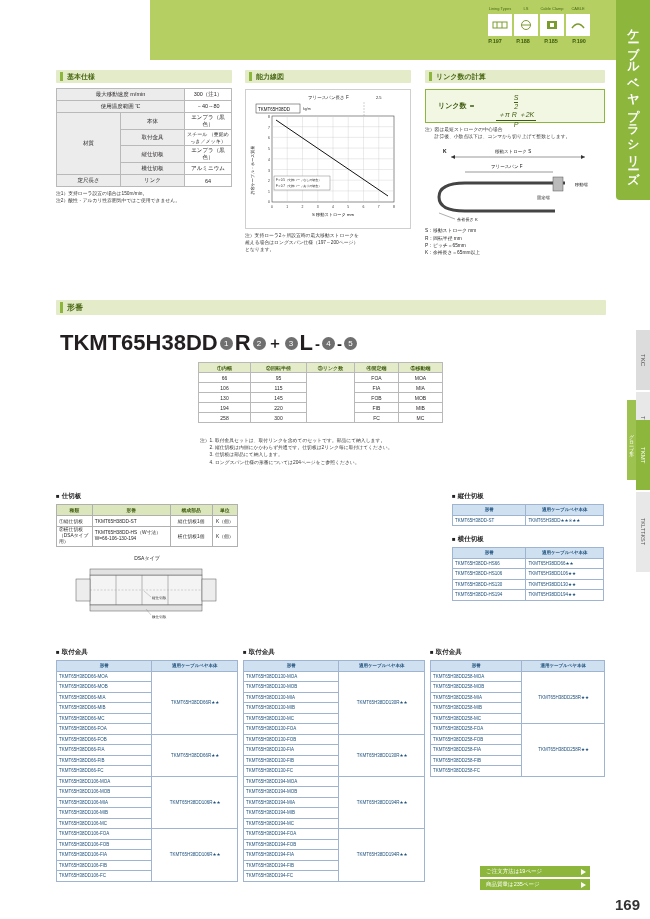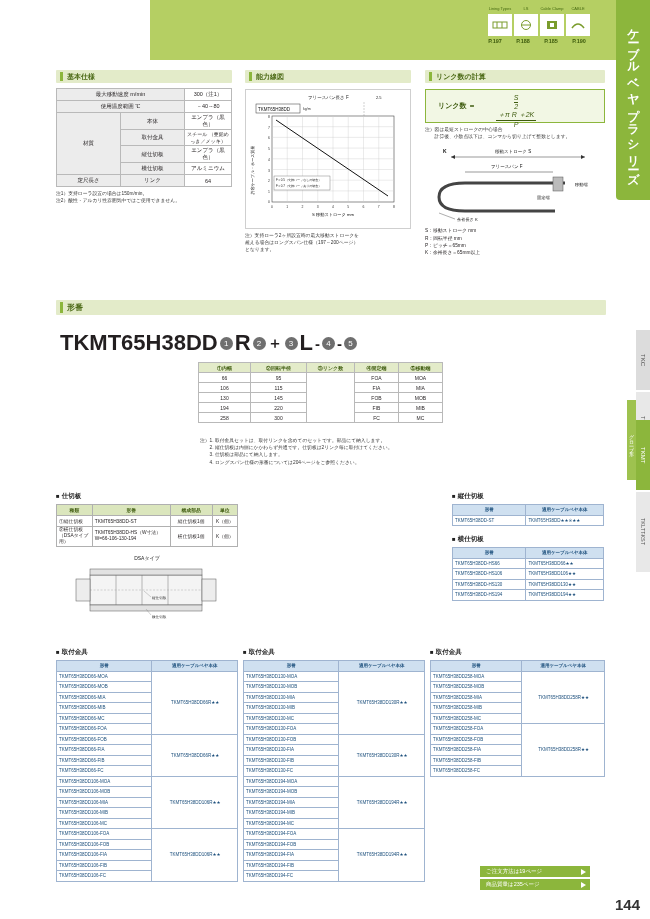--- a/index.html
+++ b/index.html
@@ -706,13 +706,13 @@
 
 <div style="position:absolute; left:480px; top:866px;">
   <div class="arrowbtn">
     <span>ご注文方法は19ページ</span>
   </div>
   <div class="arrowbtn">
     <span>商品質量は235ページ</span>
   </div>
 </div>
 
-<div class="pageno">144</div>
+<div class="pageno">169</div>
 
 </body></html>

